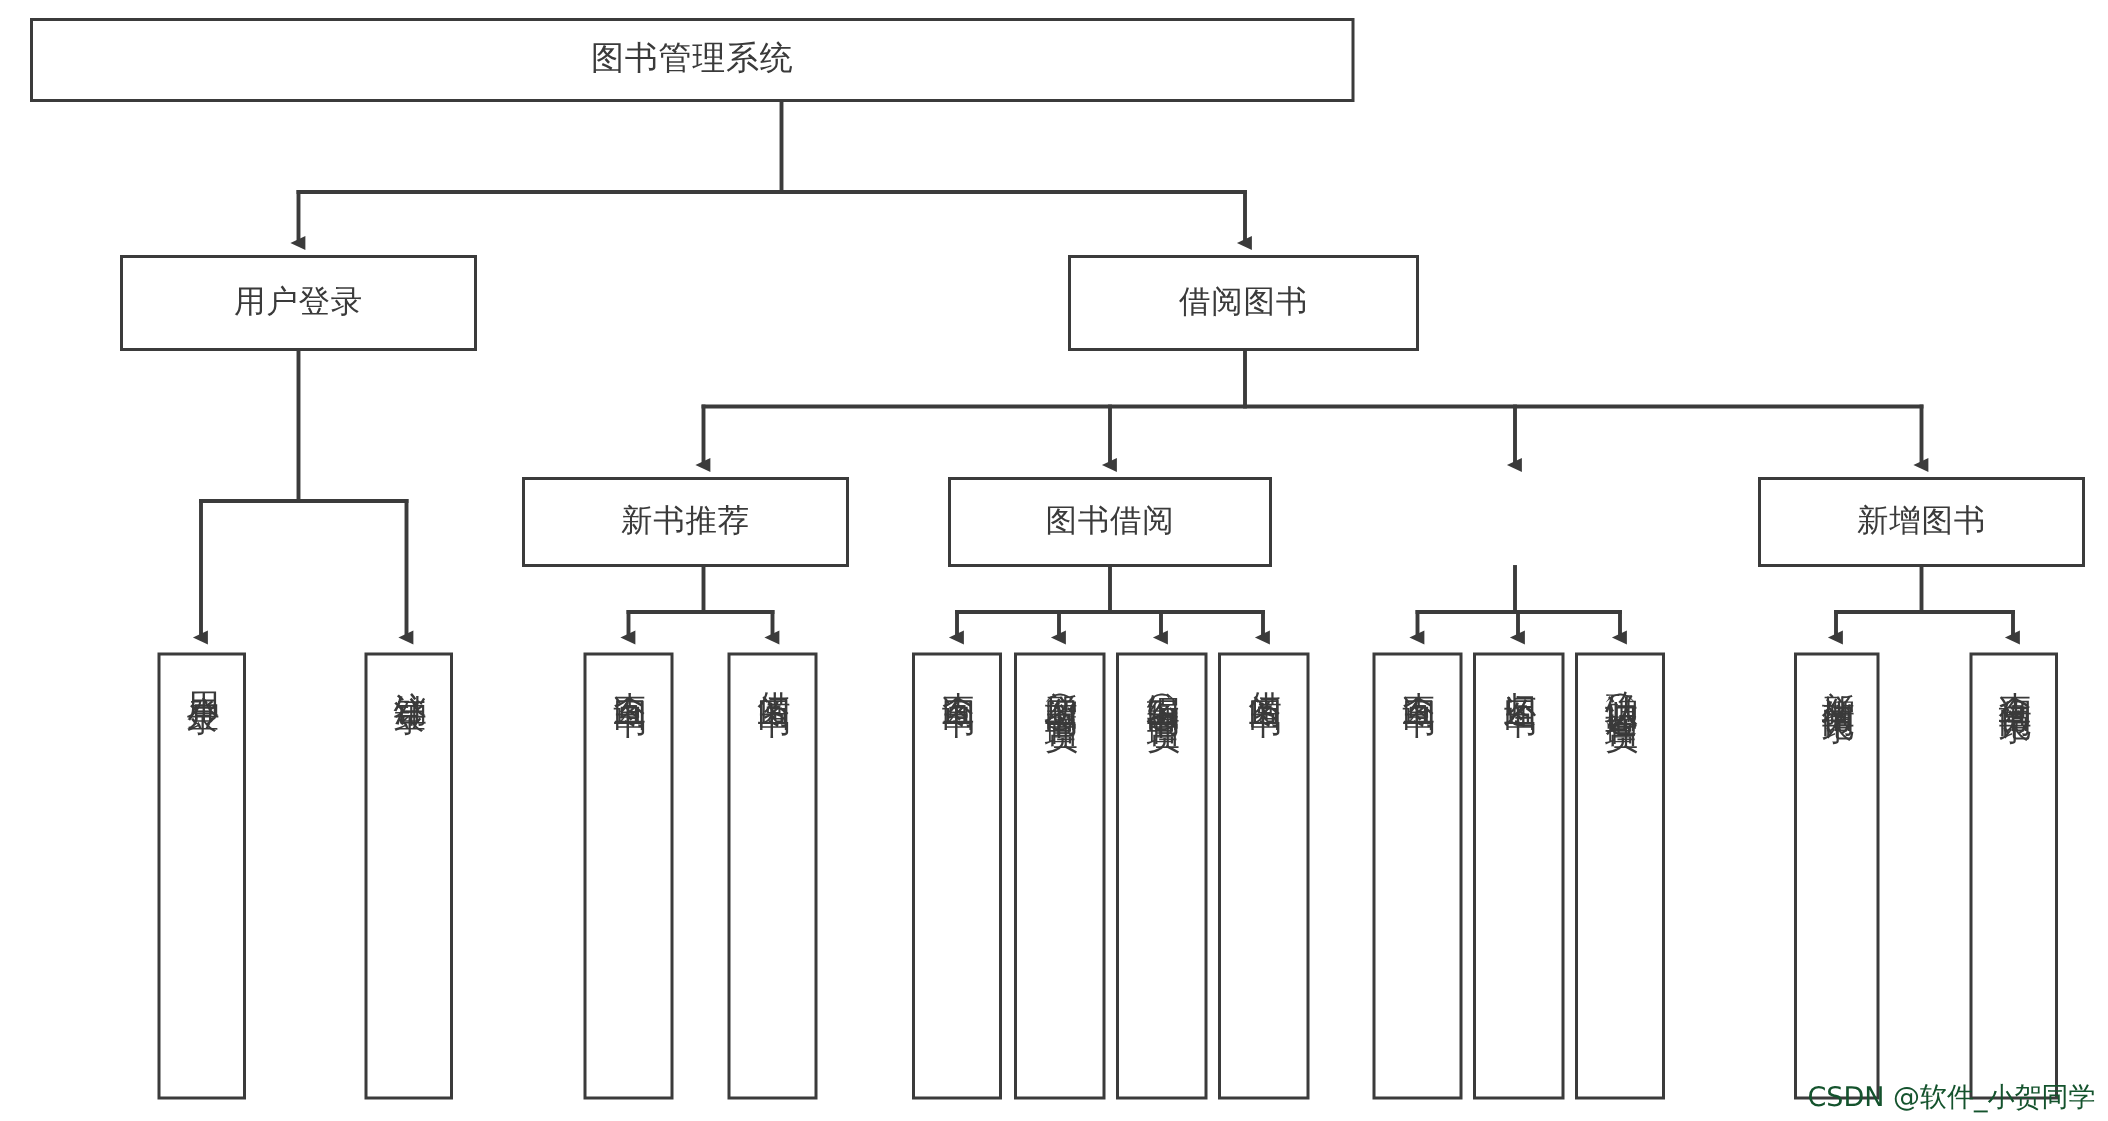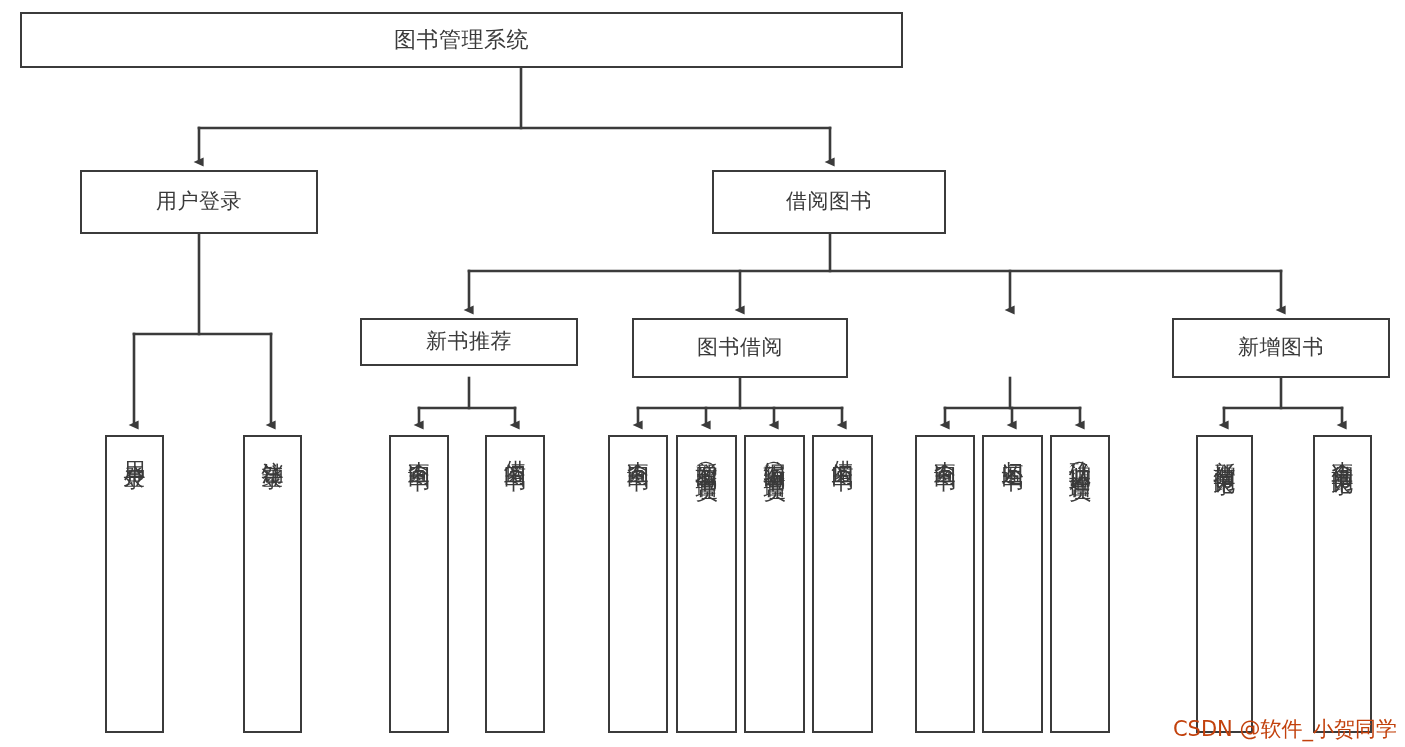--- a/index.html
+++ b/index.html
@@ -61,22 +61,22 @@
     text-orientation: upright;
     font-size: 22px;
     letter-spacing: 3px;
     line-height: 1;
     white-space: nowrap;
   }
   .watermark {
     position: absolute;
     right: 8px;
     bottom: 4px;
-    font-size: 21px;
-    color: #c2410c;
+    font-size: 18px;
+    color: #14532d;
     white-space: nowrap;
     z-index: 5;
     font-family: "DejaVu Sans", "Liberation Sans", sans-serif;
   }
 </style>
 </head>
 <body>
 
 <div id="canvas">
 
@@ -134,21 +134,21 @@
     <span class="lbl">图书管理系统</span>
   </div>
 
   <div class="node h" style="left:80px; top:170px; width:238px; height:64px;">
     <span class="lbl">用户登录</span>
   </div>
   <div class="node h" style="left:712px; top:170px; width:234px; height:64px;">
     <span class="lbl">借阅图书</span>
   </div>
 
-  <div class="node h" style="left:360px; top:318px; width:218px; height:48px;">
+  <div class="node h" style="left:348px; top:318px; width:218px; height:60px;">
     <span class="lbl">新书推荐</span>
   </div>
   <div class="node h" style="left:632px; top:318px; width:216px; height:60px;justify-content:center;">
     <span class="lbl">图书借阅</span>
   </div>
   <div class="node h" style="left:1172px; top:318px; width:218px; height:60px;">
     <span class="lbl">新增图书</span>
   </div>
 
   <div class="node v" style="left:105px; top:435px; width:59px; height:298px;">

